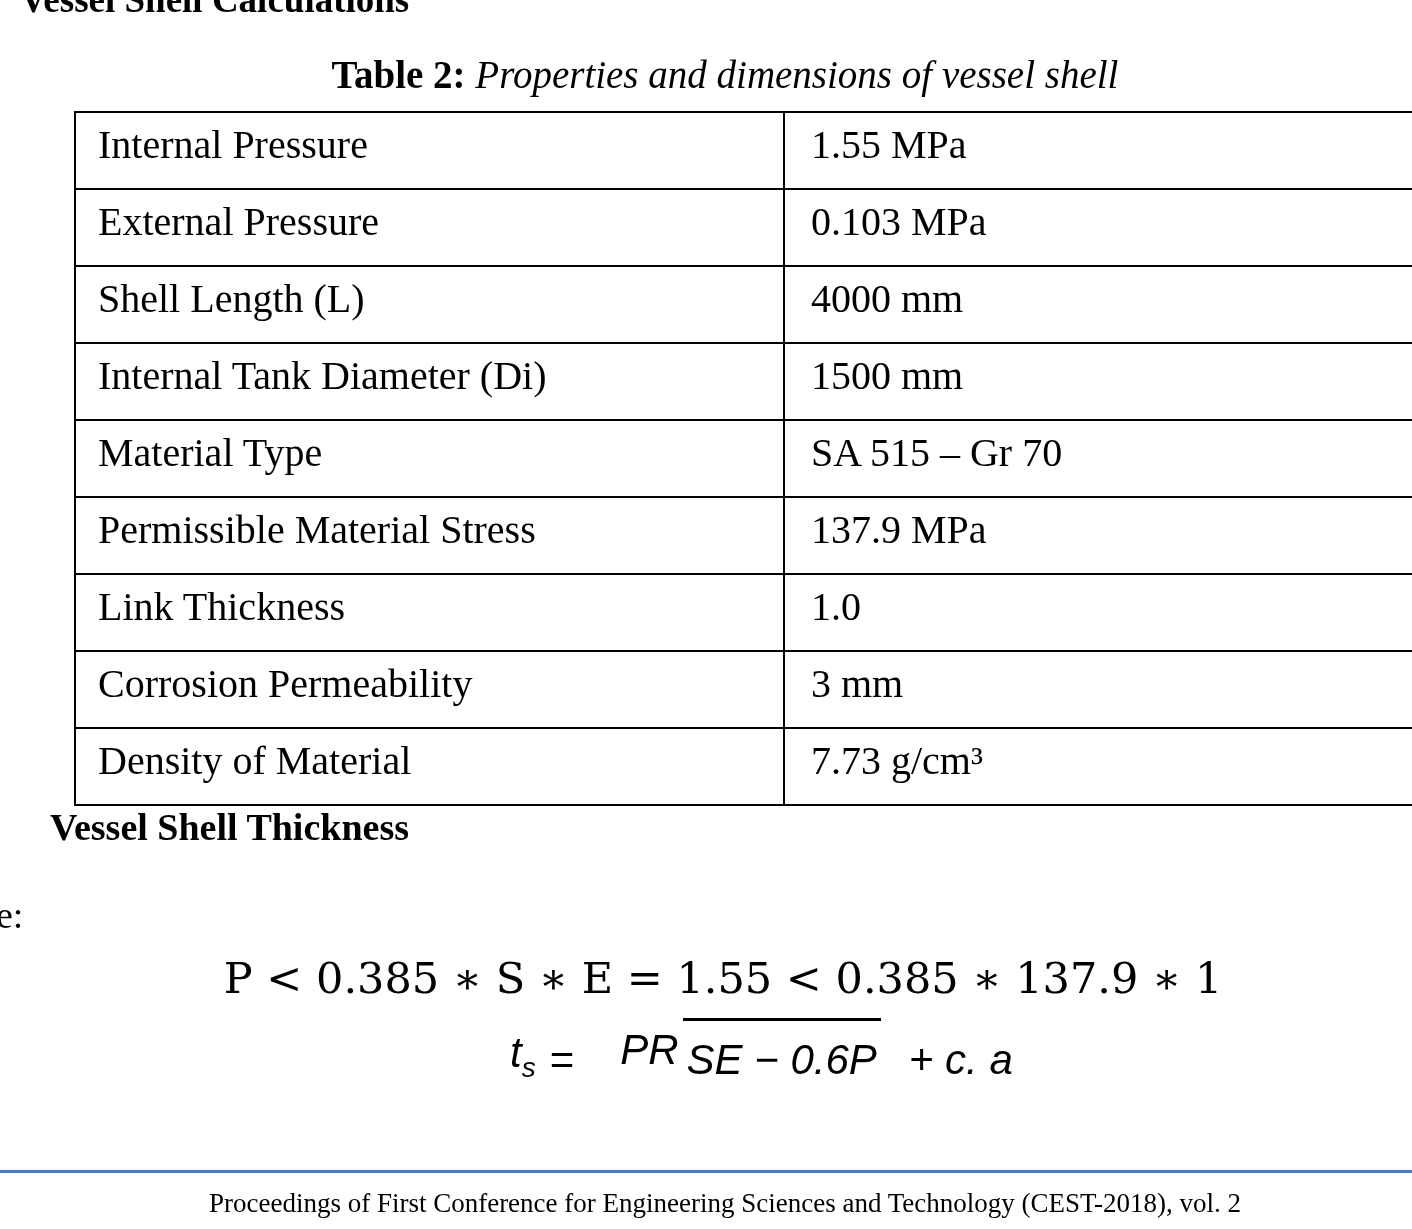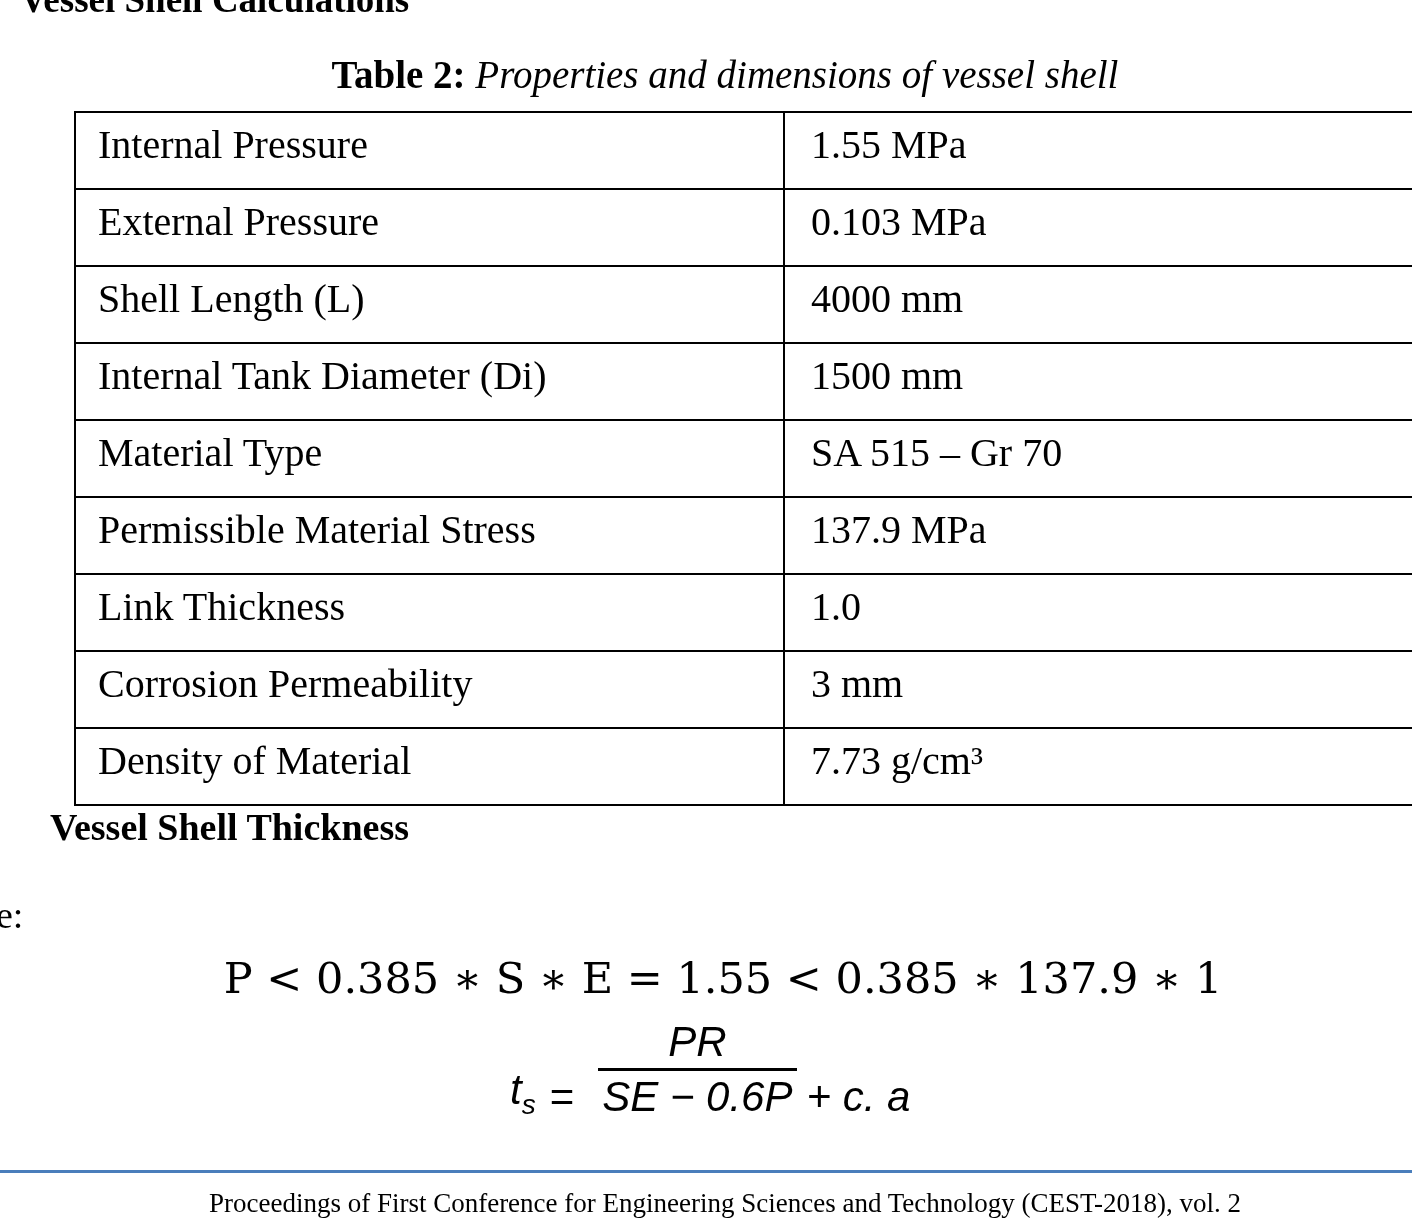--- a/index.html
+++ b/index.html
@@ -39,23 +39,23 @@
     position: absolute; left: 0; width: 1446px; top: 953px;
     text-align: center; font-size: 43px; white-space: nowrap;
     font-family: "DejaVu Serif", serif;
   }
   .eq1 i, .eq2 i { font-style: italic; }
   .eq2 {
     position: absolute; left: 510px; top: 1018px;
     display: flex; align-items: flex-end; font-size: 42px; white-space: nowrap;
     font-family: Liberation Sans, sans-serif;
   }
-  .frac { display: inline-flex; flex-direction: column; align-items: center; margin: 0 10px; }
+  .frac { display: inline-flex; align-items: center; margin: 0 28px; }
   .frac .num { padding: 0 4px 2px; }
-  .frac .den { border-top: 3px solid #000; padding: 2px 4px 0; }
+  .frac .den { border-top: 3px solid #000; padding: 15px 4px 0; }
   sub { font-size: 28px; vertical-align: -10px; }
   .footer-rule {
     position: absolute; left: 0; top: 1170px; width: 1412px; height: 3px; background: #4a7ebb;
   }
   .footer {
     position: absolute; left: 0; width: 1450px; top: 1188px; text-align: center;
     font-size: 27px; white-space: nowrap;
   }
 </style>
 </head>

